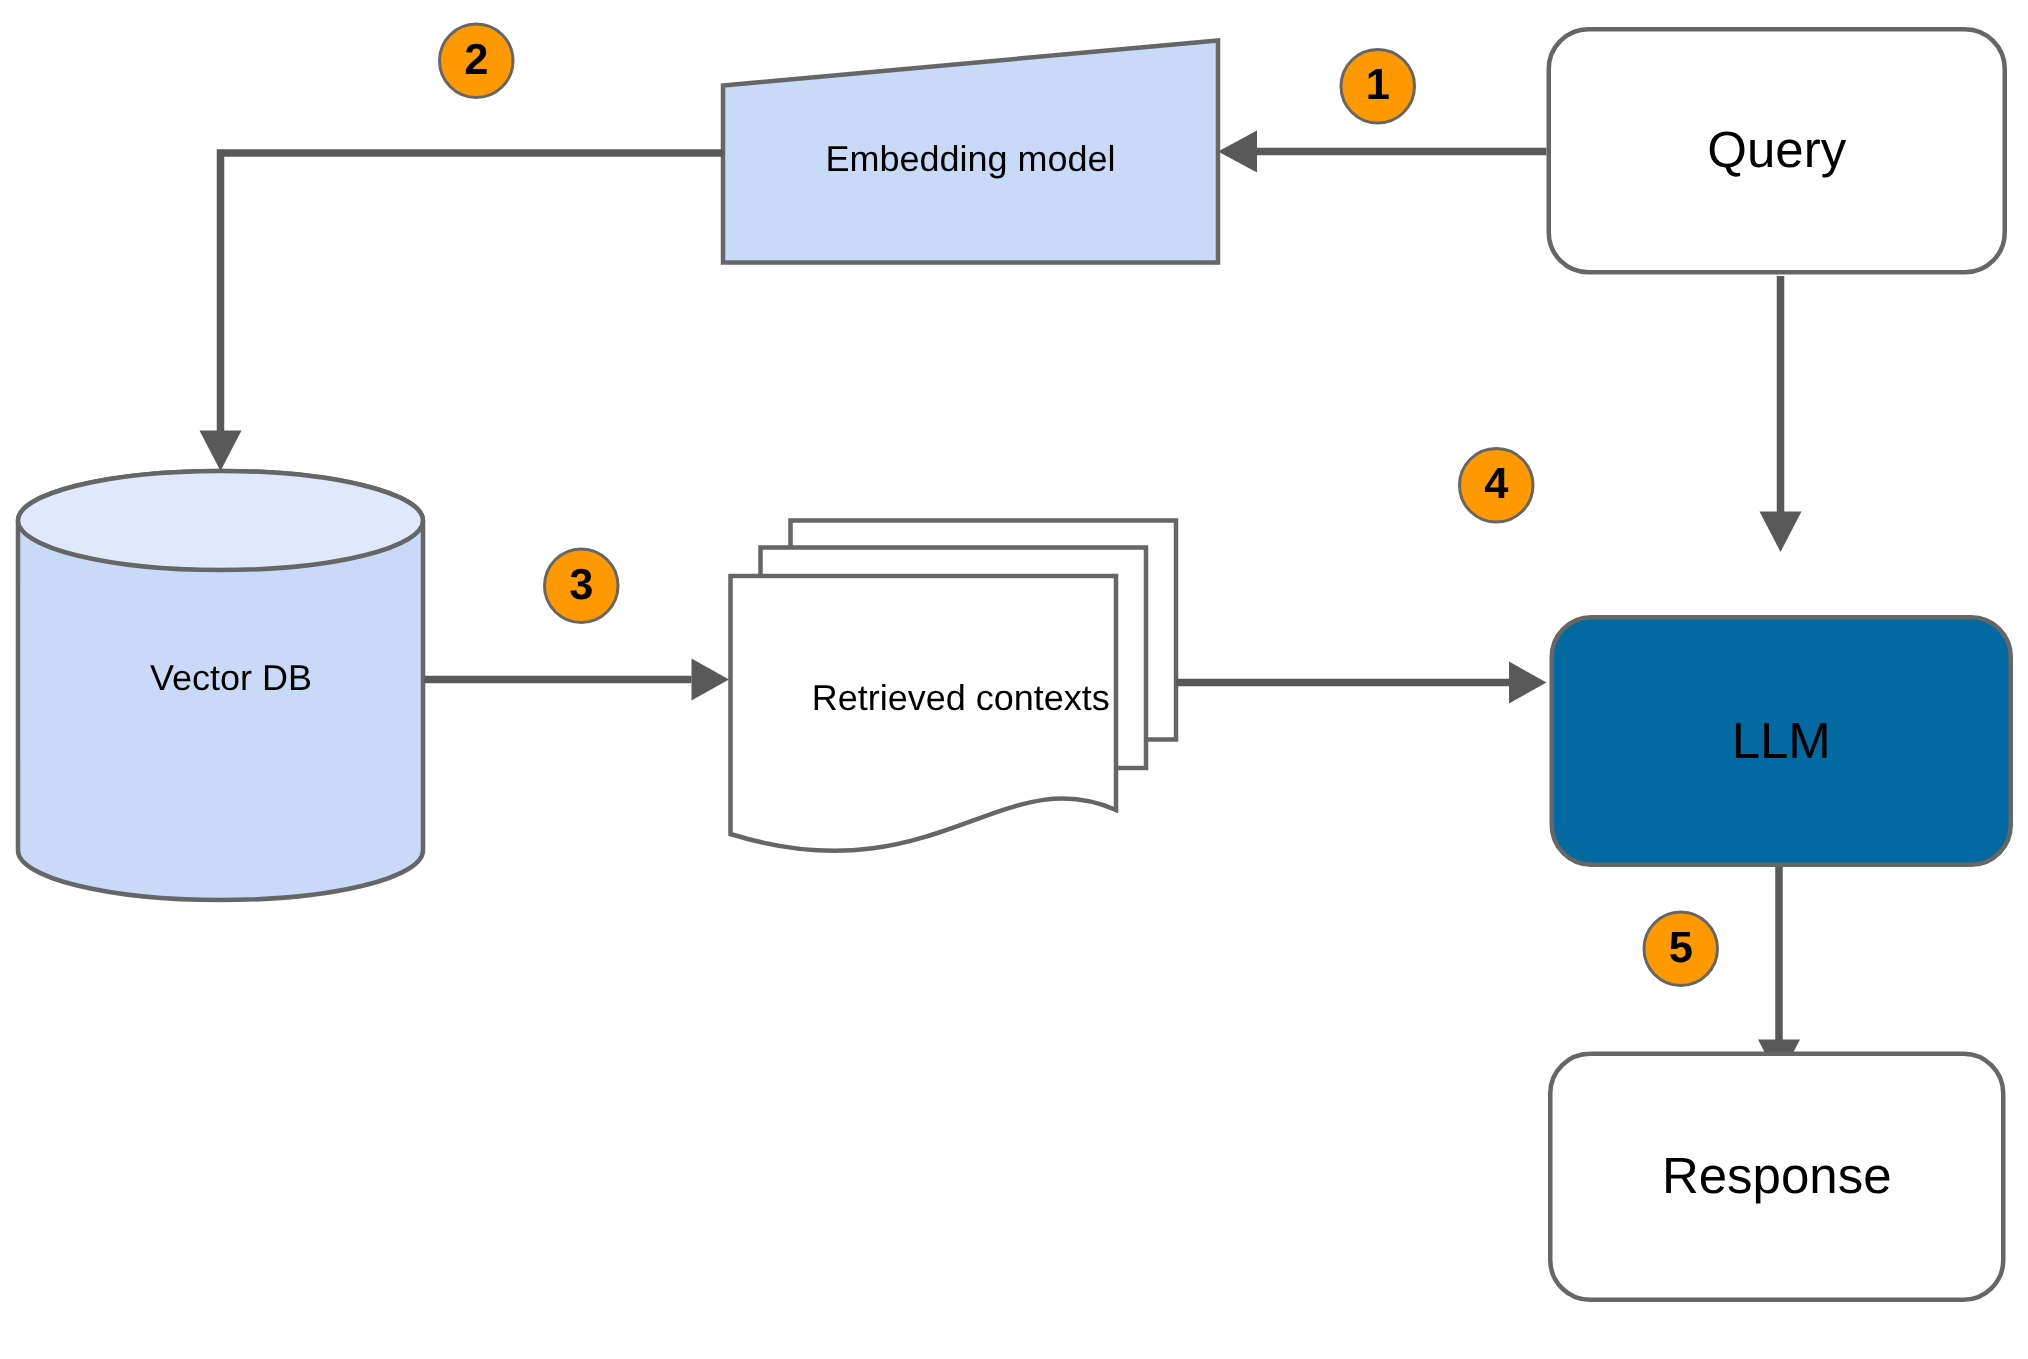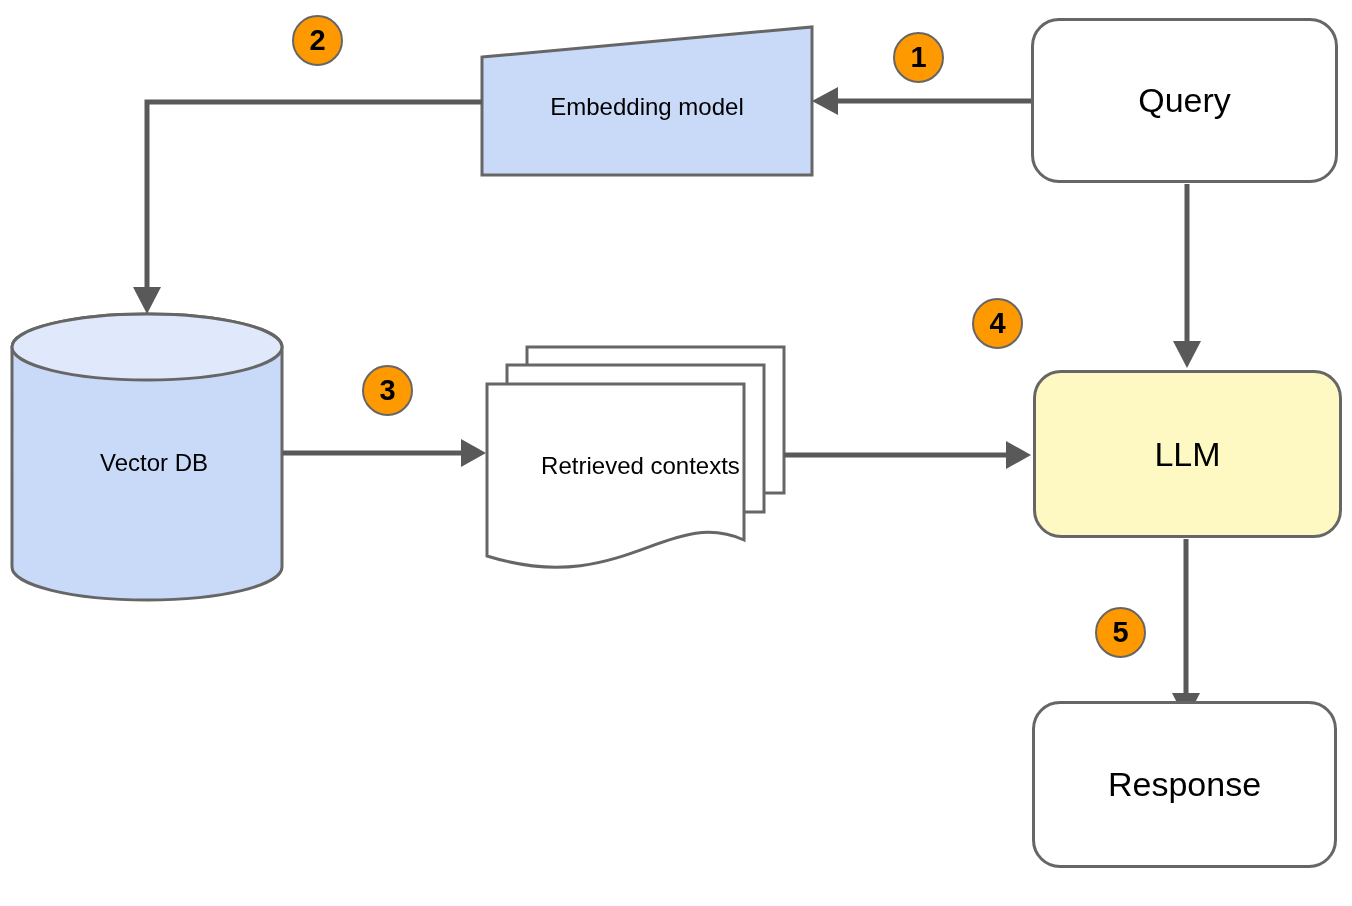--- a/index.html
+++ b/index.html
@@ -25,21 +25,21 @@
     box-sizing: border-box;
     border: 3px solid #666666;
     border-radius: 28px;
     display: flex;
     align-items: center;
     justify-content: center;
     font-size: 34px;
     color: #000000;
   }
   .box.white { background: #ffffff; }
-  .box.blue  { background: #fef9c3; }
+  .box.blue  { background: #0369a1; margin-top: 40px; }
   .node-label {
     position: absolute;
     display: flex;
     align-items: center;
     justify-content: center;
     text-align: center;
     font-size: 24px;
     line-height: 1.3;
     color: #000000;
     pointer-events: none;
@@ -119,21 +119,21 @@
   </div>
 
   <div class="box white" style="left:1032px; top:701px; width:305px; height:167px;">
     <span>Response</span>
   </div>
 
   <div class="node-label" style="left:482px; top:42px; width:330px; height:130px;">
     <span class="wrap w260">Embedding model</span>
   </div>
 
-  <div class="node-label" style="left:12px; top:374px; width:284px; height:178px;">
+  <div class="node-label" style="left:12px; top:364px; width:284px; height:178px;">
     <span class="wrap">Vector DB</span>
   </div>
 
   <div class="node-label" style="left:487px; top:386px; width:257px; height:160px;padding-left:25px;">
     <span class="wrap w230">Retrieved contexts</span>
   </div>
 
   <div class="badge" style="left:893px; top:32px;">
     <span>1</span>
   </div>

